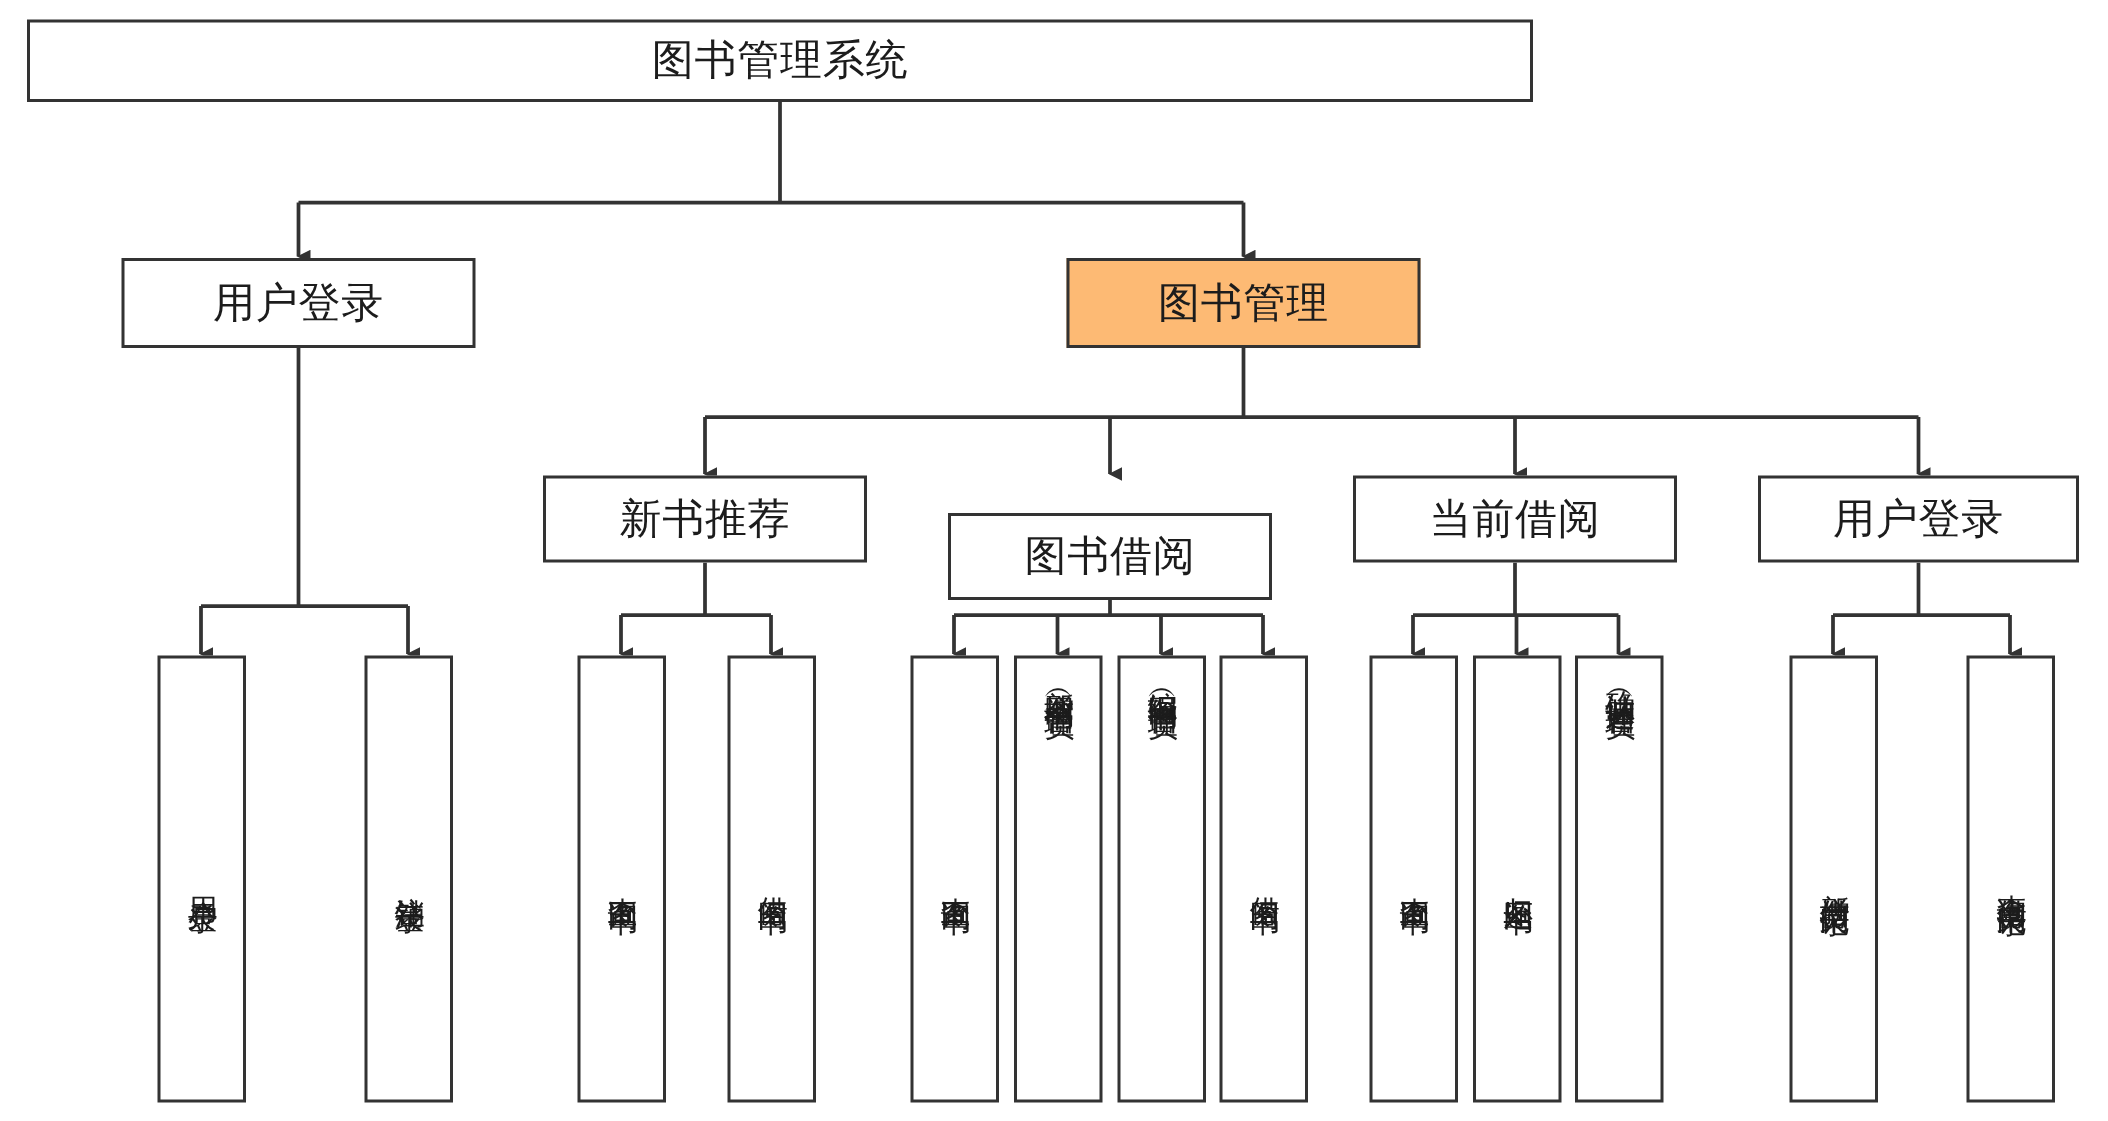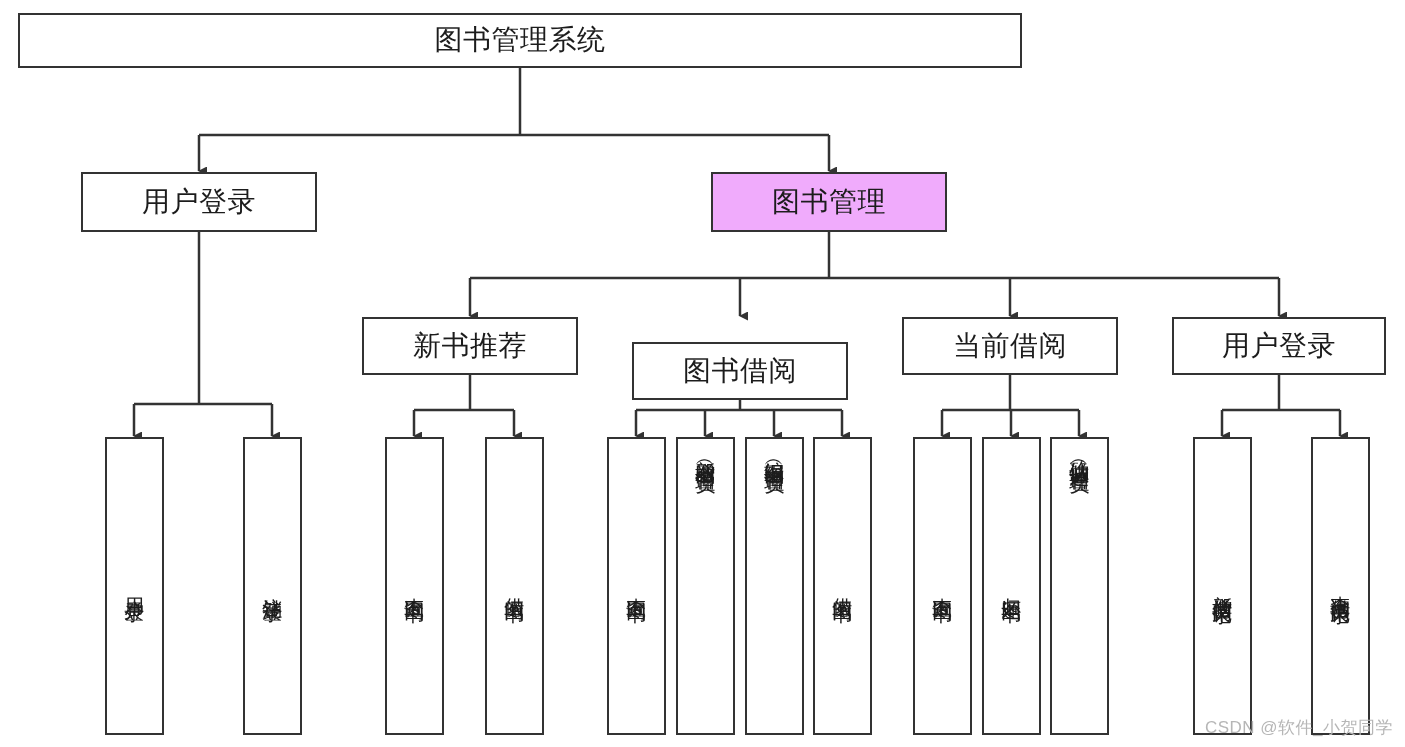--- a/index.html
+++ b/index.html
@@ -123,21 +123,21 @@
       </g>
   </svg>
 
   <div id="nodes-layer">
       <div class="node-box horizontal" style="left: 18px; top: 13px; width: 1004px; height: 55px; border-color: rgb(51, 51, 51); background: rgb(255, 255, 255);">
         <span class="node-label" style="color: rgb(28, 28, 28);">图书管理系统</span>
       </div>
       <div class="node-box horizontal" style="left: 81px; top: 172px; width: 236px; height: 60px; border-color: rgb(51, 51, 51); background: rgb(255, 255, 255);">
         <span class="node-label" style="color: rgb(28, 28, 28);">用户登录</span>
       </div>
-      <div class="node-box horizontal" style="left: 711px; top: 172px; width: 236px; height: 60px; border-color: rgb(51, 51, 51); background: #f0abfc;">
+      <div class="node-box horizontal" style="left: 711px; top: 172px; width: 236px; height: 60px; border-color: rgb(51, 51, 51); background: #fdba74;">
         <span class="node-label" style="color: rgb(28, 28, 28);">图书管理</span>
       </div>
       <div class="node-box horizontal" style="left: 362px; top: 317px; width: 216px; height: 58px; border-color: rgb(51, 51, 51); background: rgb(255, 255, 255);">
         <span class="node-label" style="color: rgb(28, 28, 28);">新书推荐</span>
       </div>
       <div class="node-box horizontal" style="left: 632px; top: 317px; width: 216px; height: 58px; border-color: rgb(51, 51, 51); background: rgb(255, 255, 255); margin-top: 25px;">
         <span class="node-label" style="color: rgb(28, 28, 28);">图书借阅</span>
       </div>
       <div class="node-box horizontal" style="left: 902px; top: 317px; width: 216px; height: 58px; border-color: rgb(51, 51, 51); background: rgb(255, 255, 255);">
         <span class="node-label" style="color: rgb(28, 28, 28);">当前借阅</span>
@@ -179,14 +179,13 @@
         <span class="node-label" style="color: rgb(28, 28, 28);">确认归还（管理员）</span>
       </div>
       <div class="node-box vertical centered" style="left: 1193px; top: 437px; width: 59px; height: 298px; border-color: rgb(51, 51, 51); background: rgb(255, 255, 255);">
         <span class="node-label" style="color: rgb(28, 28, 28);">新增借阅记录</span>
       </div>
       <div class="node-box vertical centered" style="left: 1311px; top: 437px; width: 59px; height: 298px; border-color: rgb(51, 51, 51); background: rgb(255, 255, 255);">
         <span class="node-label" style="color: rgb(28, 28, 28);">查询借阅记录</span>
       </div>
     </div>
 
-  <div class="watermark">CSDN @软件_小贺同学</div>
 </div>
 
 </body></html>

